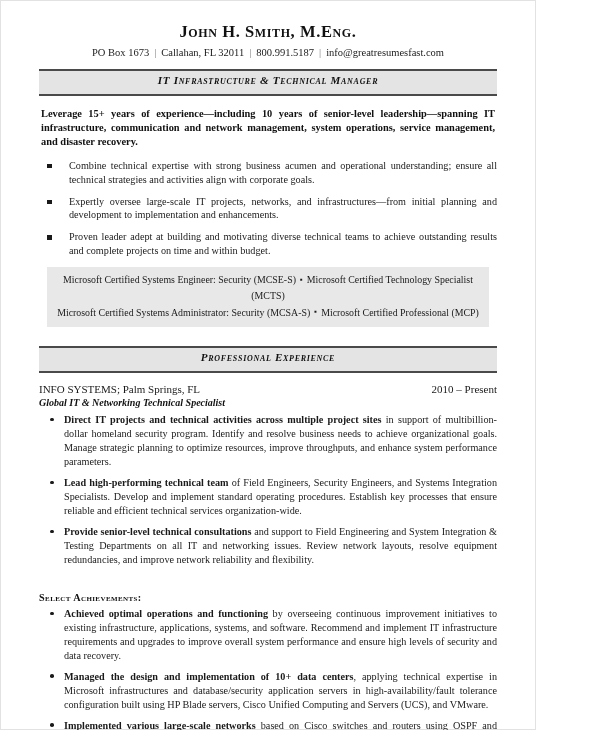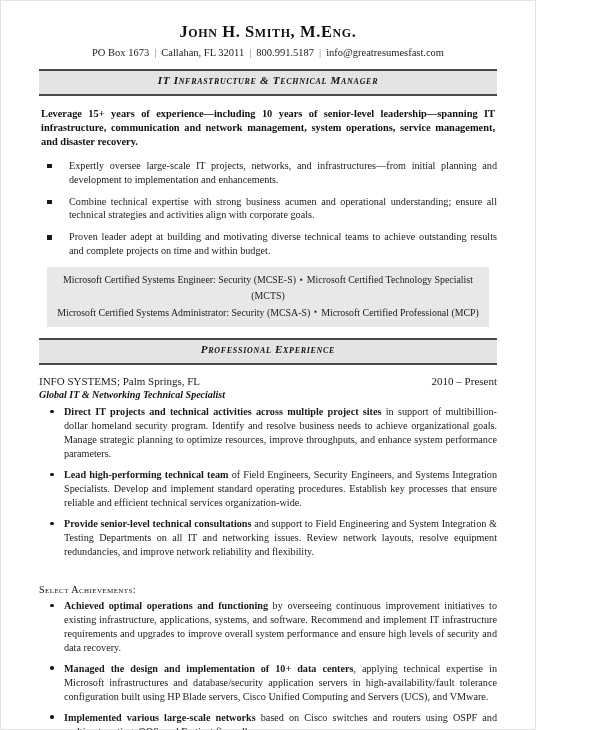--- a/index.html
+++ b/index.html
@@ -56,21 +56,21 @@
     border-bottom: 2.5px solid #4a4a4a;
     text-align: center;
     font-size: 11px;
     font-weight: bold;
     font-variant: small-caps;
     font-style: italic;
     letter-spacing: 0.7px;
     padding: 3px 0 8px 0;
     color: #111;
   }
-  .band.exp { margin-top: 11px; }
+  .band.exp { margin-top: 19px; }
 
   
   .summary {
     font-size: 10.4px;
     font-weight: bold;
     line-height: 1.38;
     text-align: justify;
     margin: 11px 2px 9px 2px;
     color: #111;
   }
@@ -149,21 +149,21 @@
   .job-title {
     font-size: 10px;
     font-weight: bold;
     font-style: italic;
     line-height: 1.3;
     margin-bottom: 4px;
     color: #111;
   }
   .sub-head {
     font-size: 10.2px;
-    font-weight: normal;
+    font-weight: bold;
     font-variant: small-caps;
     letter-spacing: 0.4px;
     margin: 25px 0 4px 0;
     color: #111;
   }
 </style>
 </head>
 <body>
 
 <div class="page">
@@ -172,22 +172,22 @@
 
   <div class="contact">
     <span>PO Box 1673</span><span class="sep">|</span><span>Callahan, FL 32011</span><span class="sep">|</span><span>800.991.5187</span><span class="sep">|</span><span>info@greatresumesfast.com</span>
   </div>
 
   <div class="band">IT Infrastructure &amp; Technical Manager</div>
 
   <div class="summary">Leverage 15+ years of experience—including 10 years of senior-level leadership—spanning IT infrastructure, communication and network management, system operations, service management, and disaster recovery.</div>
 
   <ul class="sq">
+    <li>Combine technical expertise with strong business acumen and operational understanding; ensure all technical strategies and activities align with corporate goals.</li>
     <li>Expertly oversee large-scale IT projects, networks, and infrastructures—from initial planning and development to implementation and enhancements.</li>
-    <li>Combine technical expertise with strong business acumen and operational understanding; ensure all technical strategies and activities align with corporate goals.</li>
     <li>Proven leader adept at building and motivating diverse technical teams to achieve outstanding results and complete projects on time and within budget.</li>
   </ul>
 
   <div class="certs">
     <div class="line">
       <span>Microsoft Certified Systems Engineer: Security (MCSE-S)</span><span class="dot">▪</span><span>Microsoft Certified Technology Specialist (MCTS)</span>
     </div>
     <div class="line">
       <span>Microsoft Certified Systems Administrator: Security (MCSA-S)</span><span class="dot">▪</span><span>Microsoft Certified Professional (MCP)</span>
     </div>

